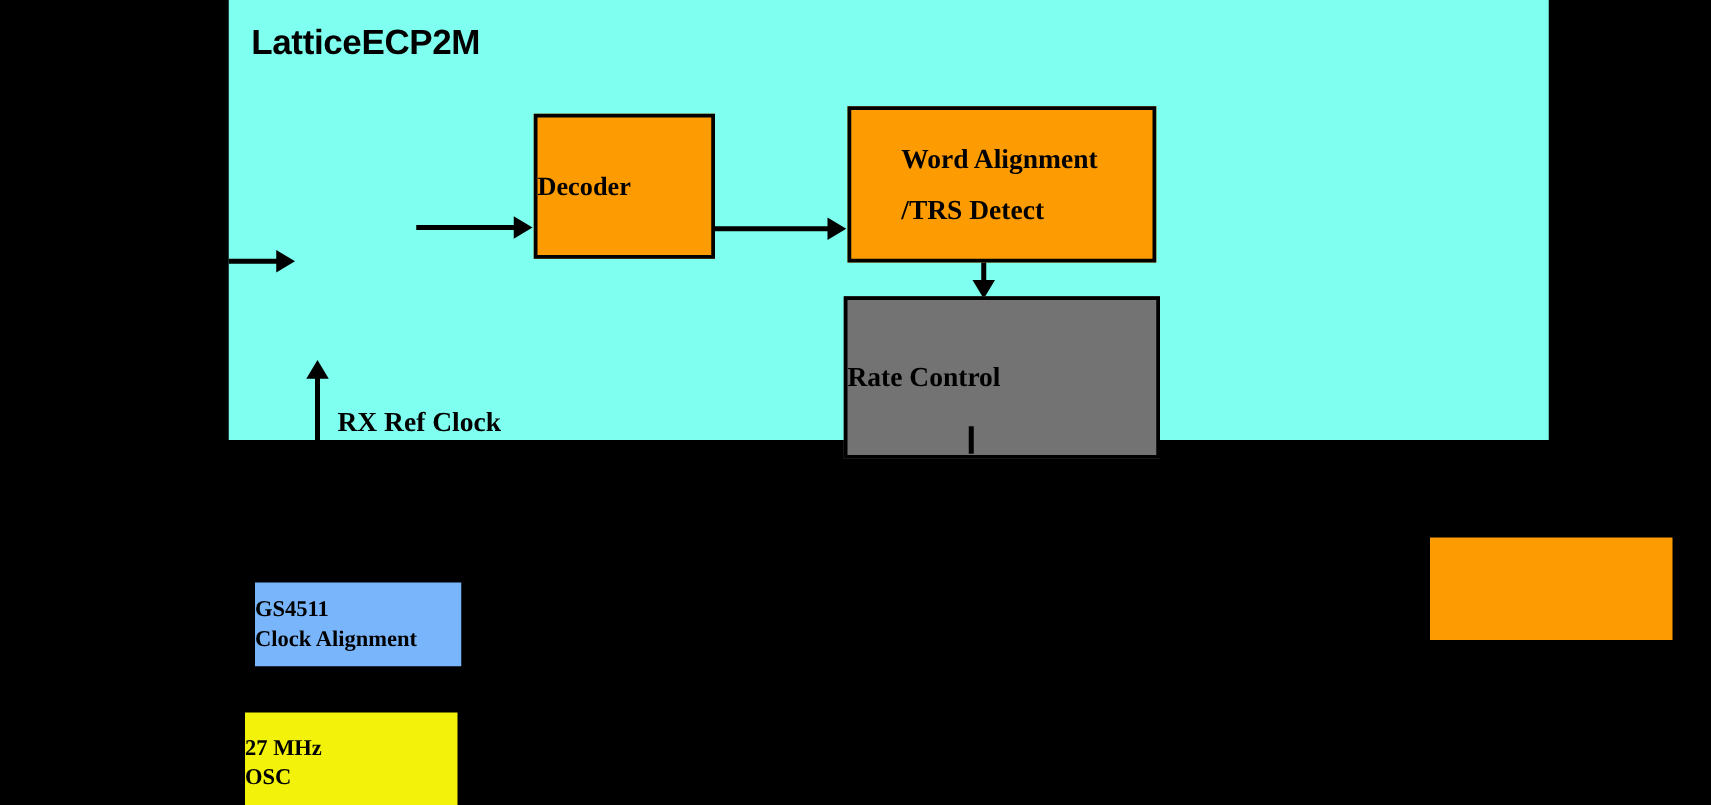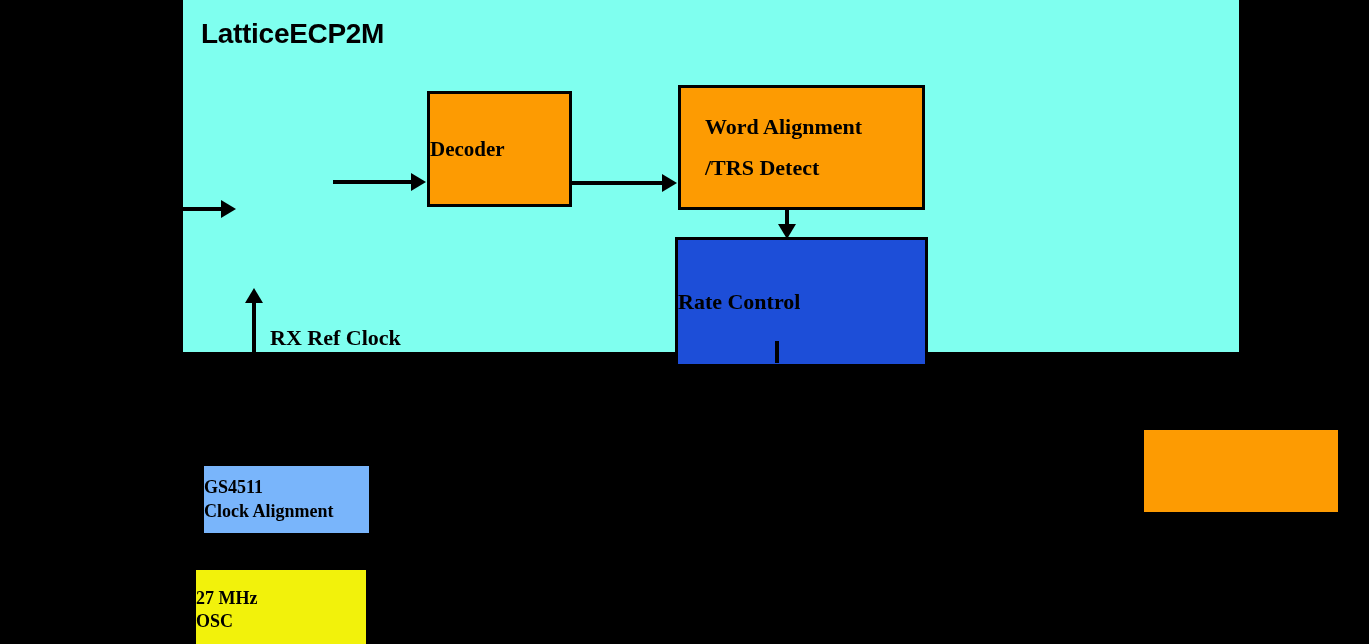--- a/index.html
+++ b/index.html
@@ -62,26 +62,26 @@
   .blk-decoder {
     left: 427px; top: 91px; width: 145px; height: 116px;
     background: #FD9B02;
     font-size: 21px;
   }
   .blk-wordalign {
     left: 678px; top: 85px; width: 247px; height: 125px;
     background: #FD9B02;
     font-size: 22px;
     align-items: flex-start;
-    padding-left: 24px;
+    padding-left: 40px;
   }
   .blk-wordalign .line { margin: 6px 0; }
   .blk-ratecontrol {
     left: 675px; top: 237px; width: 253px; height: 130px;
-    background: #1d4ed8;
+    background: #737373;
     font-size: 22px;
   }
   .blk-orange-empty {
     left: 1144px; top: 430px; width: 194px; height: 82px;
     background: #FD9B02;
     border: none;
   }
 
   
   .blk-clockcleaner {

